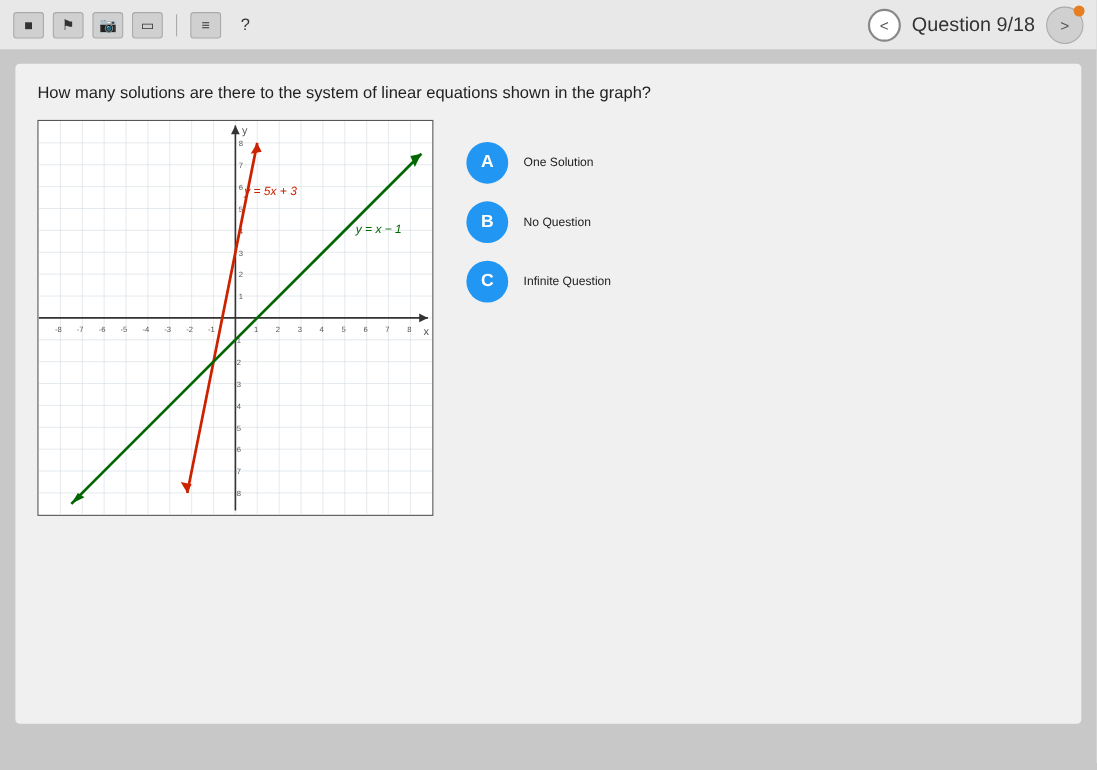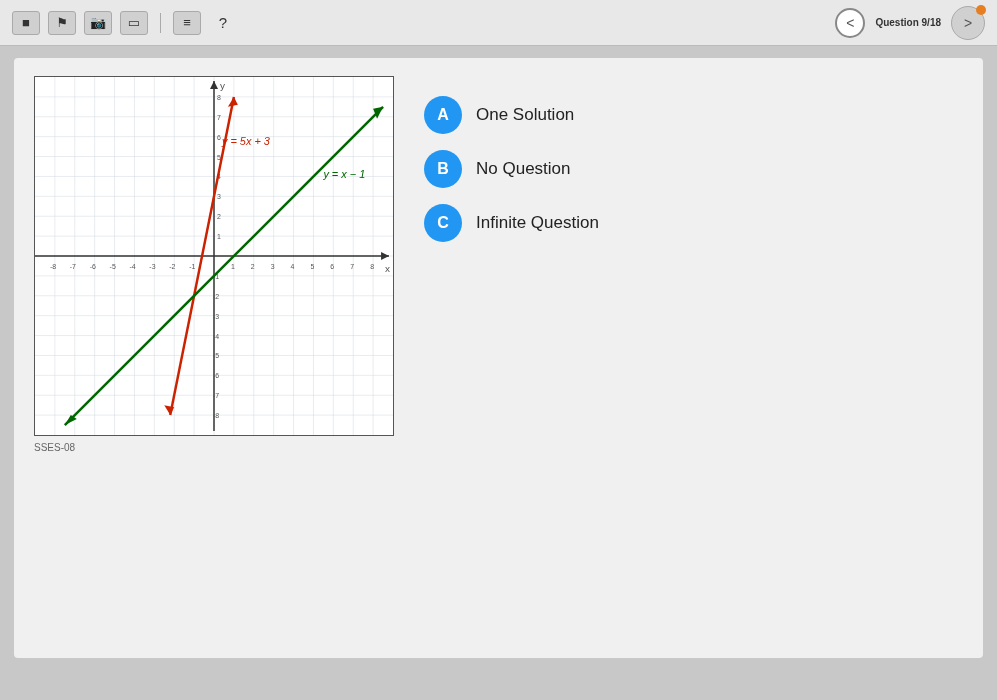--- a/index.html
+++ b/index.html
@@ -51,23 +51,23 @@
       border: 2px solid #888;
       background: white;
       display: flex;
       align-items: center;
       justify-content: center;
       cursor: pointer;
       font-size: 14px;
       color: #555;
     }
     .question-label {
-      font-size: 10px;
+      font-size: 18px;
       color: #333;
-      font-weight: bold;
+      font-weight: normal;
     }
     .next-btn {
       width: 34px;
       height: 34px;
       border-radius: 50%;
       background: #d0d0d0;
       border: 1px solid #aaa;
       display: flex;
       align-items: center;
       justify-content: center;
@@ -130,21 +130,21 @@
       justify-content: center;
       font-size: 16px;
       font-weight: bold;
       color: white;
       flex-shrink: 0;
     }
     .option-circle.a { background: #2196F3; }
     .option-circle.b { background: #2196F3; }
     .option-circle.c { background: #2196F3; }
     .option-label {
-      font-size: 17px;
+      font-size: 11px;
       color: #222;
     }
     svg.graph-svg {
       position: absolute;
       top: 0; left: 0;
       width: 100%;
       height: 100%;
     }
   </style>
 </head>
@@ -162,20 +162,21 @@
   <div class="toolbar-question">
     <div class="nav-btn">&lt;</div>
     <span class="question-label">Question 9/18</span>
     <div class="next-btn">&gt;
       <span style="position:absolute;top:-2px;right:-2px;width:10px;height:10px;background:#e67e22;border-radius:50%;"></span>
     </div>
   </div>
 </div>
 
 <div class="content-area">
+  <p class="question-text">How many solutions are there to the system of linear equations shown in the graph?</p>
 
   <div class="main-layout">
 
     <div>
       <div class="graph-canvas">
         <svg class="graph-svg" viewBox="0 0 360 360">
 
           <g stroke="#d0d8e0" stroke-width="0.5">
             <line x1="20" y1="0" x2="20" y2="360"></line>
             <line x1="40" y1="0" x2="40" y2="360"></line>
@@ -271,21 +272,20 @@
 
           <line x1="30" y1="350" x2="350" y2="30" stroke="#006600" stroke-width="2.5"></line>
 
           <polygon points="350,30 340,32 344,42" fill="#006600"></polygon>
 
           <polygon points="30,350 36,340 42,344" fill="#006600"></polygon>
 
           <text x="290" y="102" font-size="11" fill="#006600" font-style="italic">y = x − 1</text>
         </svg>
       </div>
-      <div class="graph-label-code">SSES-08</div>
     </div>
 
     <div class="options-container">
       <div class="option-row">
         <div class="option-circle a">A</div>
         <span class="option-label">One Solution</span>
       </div>
       <div class="option-row">
         <div class="option-circle b">B</div>
         <span class="option-label">No Question</span>

